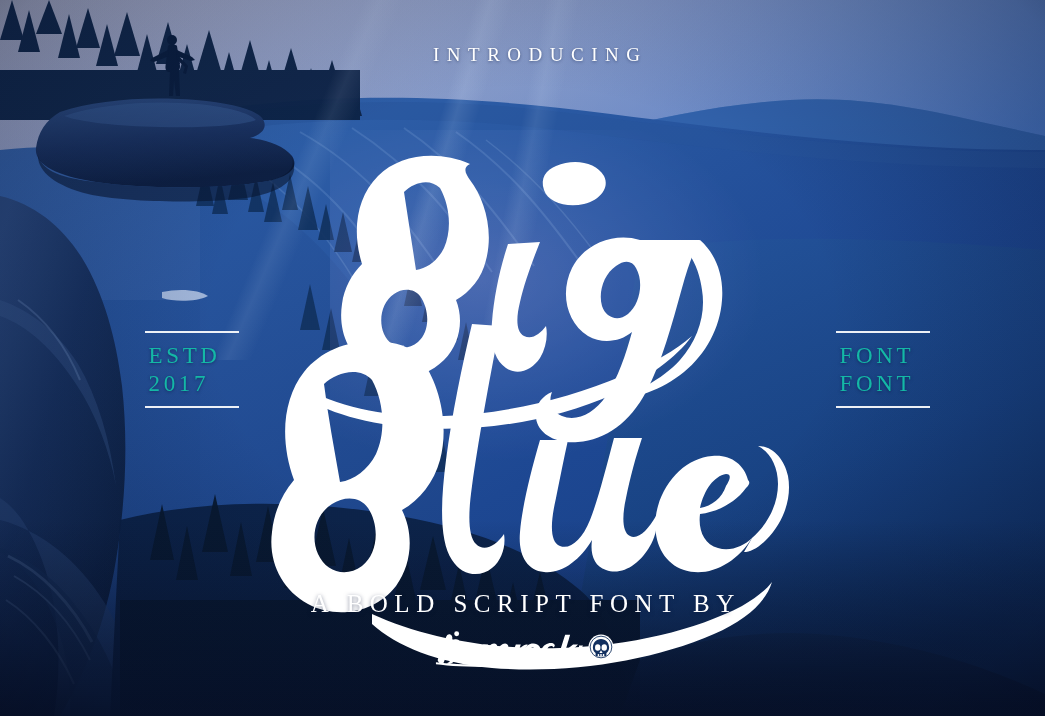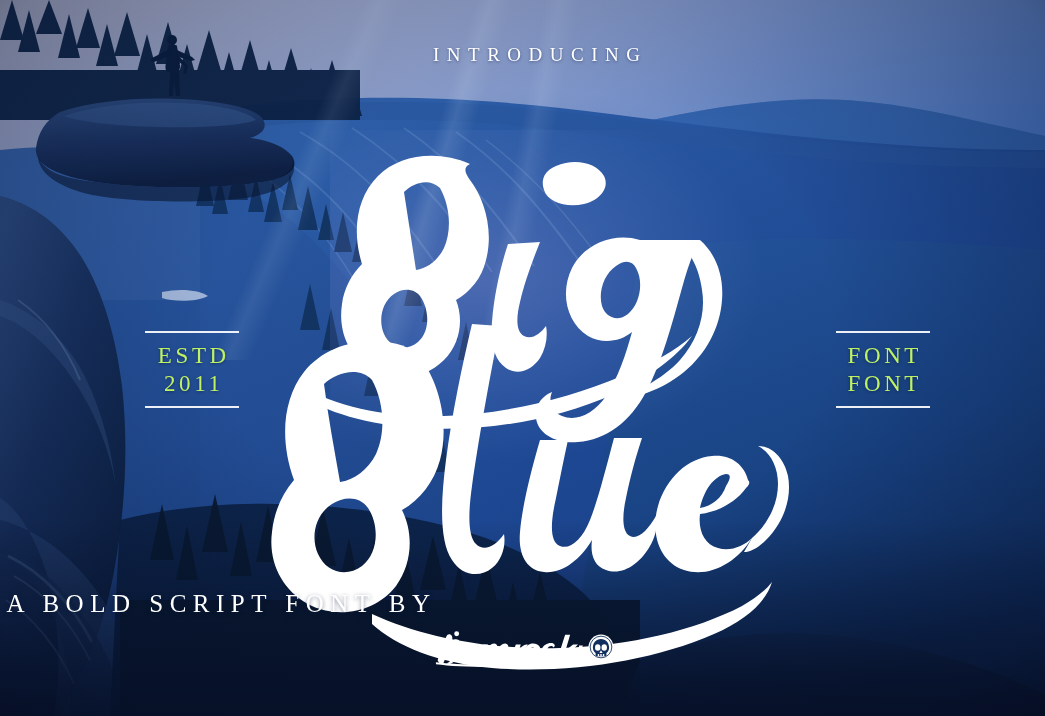--- a/index.html
+++ b/index.html
@@ -69,22 +69,21 @@
     letter-spacing: 7.5px;
     text-indent: 7.5px;
     font-weight: 400;
     text-shadow: 0 1px 3px rgba(10,25,60,0.45);
     padding-left: 44px;
   }
 
   
   .badge {
     position: absolute;
-    text-align: center;
-    color: #bef264;
+    color: #14b8a6;
     font-size: 23px;
     line-height: 1.22;
     letter-spacing: 3.6px;
     text-indent: 3.6px;
     text-shadow: 0 1px 3px rgba(8,20,55,0.5);
   }
   .badge .rule {
     height: 2px;
     background: #ffffff;
     opacity: 0.92;
@@ -99,20 +98,21 @@
     position: absolute;
     left: 0; right: 0; top: 128px;
     height: 420px;
   }
   #wordmark svg { display: block; width: 100%; height: 100%; overflow: visible; }
   .script-line { fill: #ffffff; }
 
   #tagline {
     position: absolute;
     left: 0; right: 0; top: 590px;
+    text-align: center;
     color: #ffffff;
     font-size: 25px;
     letter-spacing: 6.5px;
     text-indent: 6.5px;
     text-shadow: 0 1px 4px rgba(8,20,55,0.5);
   }
 
   #signature-row {
     position: absolute;
     left: 0; right: 0; top: 629px;
@@ -332,21 +332,21 @@
     <div class="grain"></div>
   </div>
 
   <div class="content">
 
     <div id="introducing">INTRODUCING</div>
 
     <div class="badge" id="badge-estd">
       <div class="rule top"></div>
       <div>ESTD</div>
-      <div>2011</div>
+      <div>2017</div>
       <div class="rule bottom"></div>
     </div>
 
     <div class="badge" id="badge-type">
       <div class="rule top"></div>
       <div>FONT</div>
       <div>FONT</div>
       <div class="rule bottom"></div>
     </div>
 

